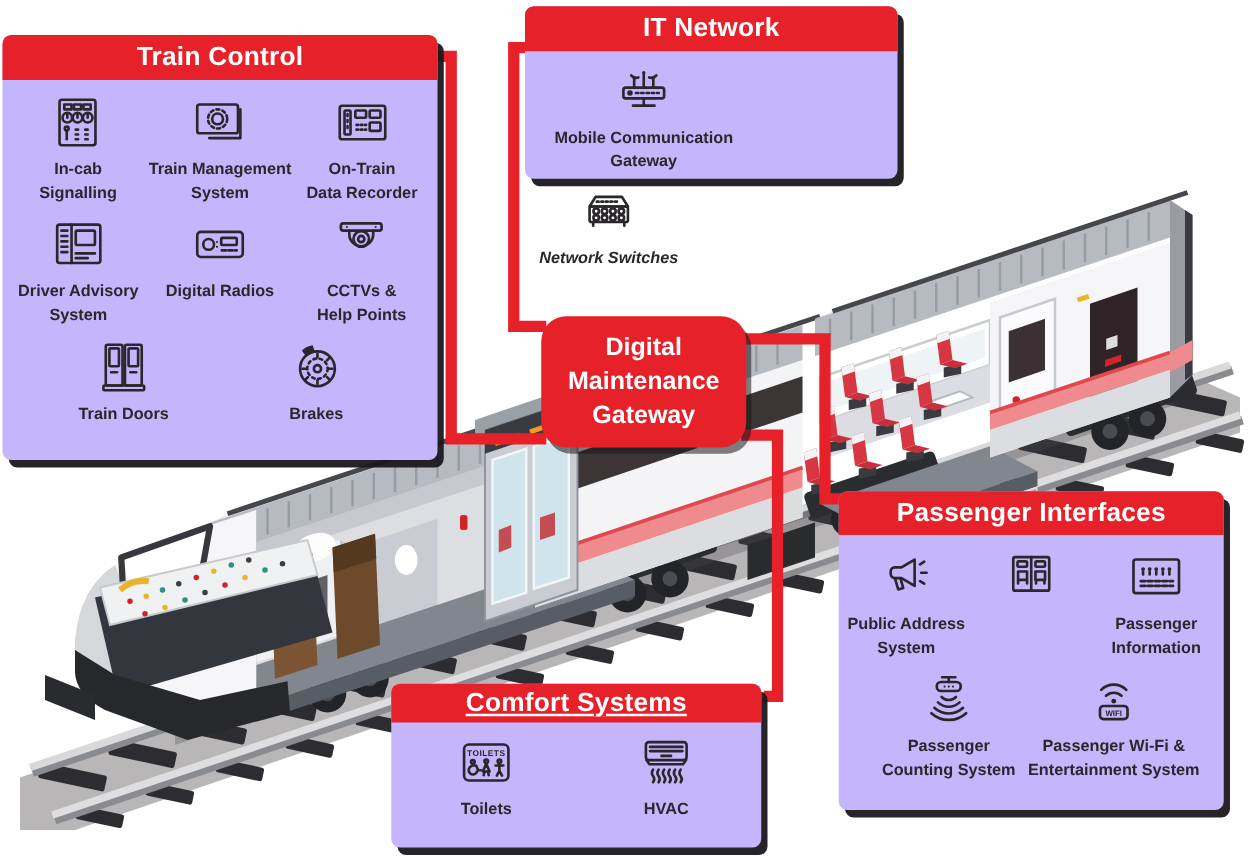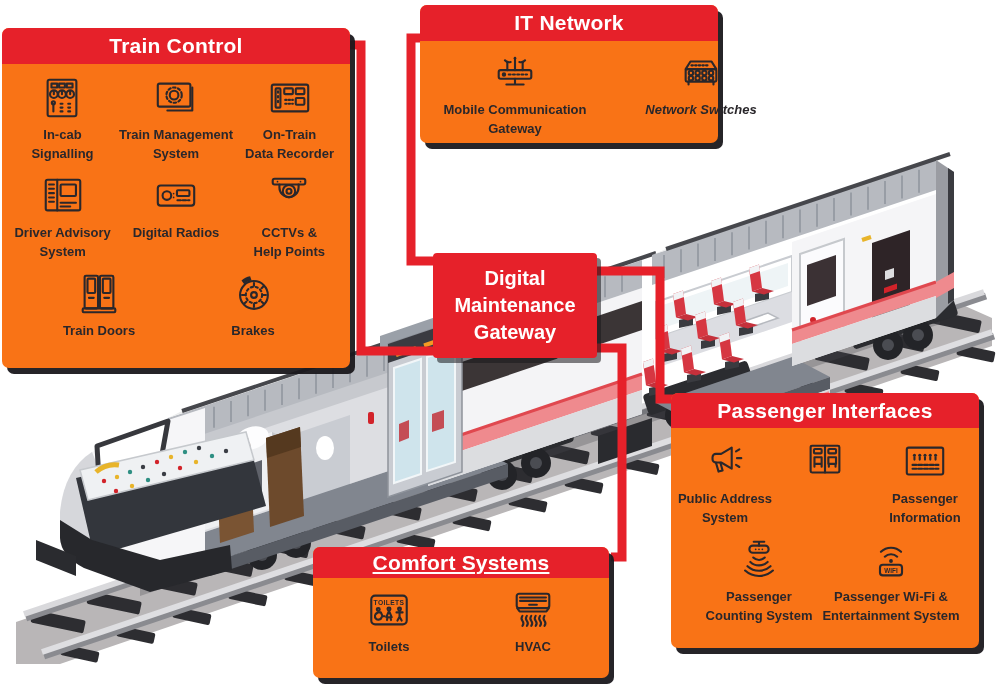--- a/index.html
+++ b/index.html
@@ -1,38 +1,38 @@
 <!DOCTYPE html>
 <html><head>
 <meta charset="utf-8">
 <style>
   html,body{margin:0;padding:0;background:#fff;}
   #stage{position:relative;width:1000px;height:691px;overflow:hidden;background:#fff;
          font-family:"Liberation Sans","DejaVu Sans",sans-serif;}
   #scene{position:absolute;left:0;top:0;z-index:1;}
   .connector{stroke:var(--accent);stroke-width:9;fill:none;stroke-linecap:butt;stroke-linejoin:miter;}
-  .panel{position:absolute;background:#f97316;border-radius:7px;z-index:4;
+  .panel{position:absolute;background:#c4b5fd;border-radius:7px;z-index:4;
          box-shadow:5px 6px 0 rgba(26,24,28,.95);}
   .panel-header{height:36px;display:flex;align-items:center;justify-content:center;
          background:var(--accent);color:#fff;font-size:21px;font-weight:700;
          letter-spacing:.2px;border-radius:7px 7px 0 0;}
   .panel-body{display:flex;flex-direction:column;gap:10px;padding:11px 4px 8px;}
   .row{display:flex;align-items:flex-start;}
   .row .item{flex:1;}
   .row-center{justify-content:center;gap:36px;}
   .row-center .item{flex:0 0 auto;width:118px;}
   .item{display:flex;flex-direction:column;align-items:center;gap:4px;}
   .icon{height:46px;display:flex;align-items:center;justify-content:center;}
   .lines span{display:block;text-align:center;font-size:13px;font-weight:700;
          line-height:19px;color:var(--ink);white-space:nowrap;}
   #dmg{position:absolute;left:433px;top:253px;width:164px;height:105px;background:var(--accent);
-       border-radius:4px;display:flex;flex-direction:column;align-items:center;justify-content:center;
+       border-radius:20px;display:flex;flex-direction:column;align-items:center;justify-content:center;
        color:#fff;font-size:20px;font-weight:700;line-height:27px;z-index:5;
        box-shadow:4px 5px 0 rgba(26,24,28,.55);}
-  #it .panel-body{flex-direction:row;justify-content:space-between;gap:32px;padding-top:9px;}
+  #it .panel-body{flex-direction:column;justify-content:space-between;gap:8px;padding-top:9px;}
   #it .item{flex:0 0 auto;}
   #pi .panel-header{height:35px;}
   #cs .panel-header{height:31px;text-decoration:underline;}
   .w-lg{width:182px;} .w-md{width:150px;} .w-sm{width:126px;font-style:italic;} .w-xl{width:172px;}
 </style>
 </head>
 <body>
 
 <div id="stage" style="--accent: #e6212a; --accent-dark: #e0484f; --stripe: #ef8a8e; --ink: #2a272b;">
 

